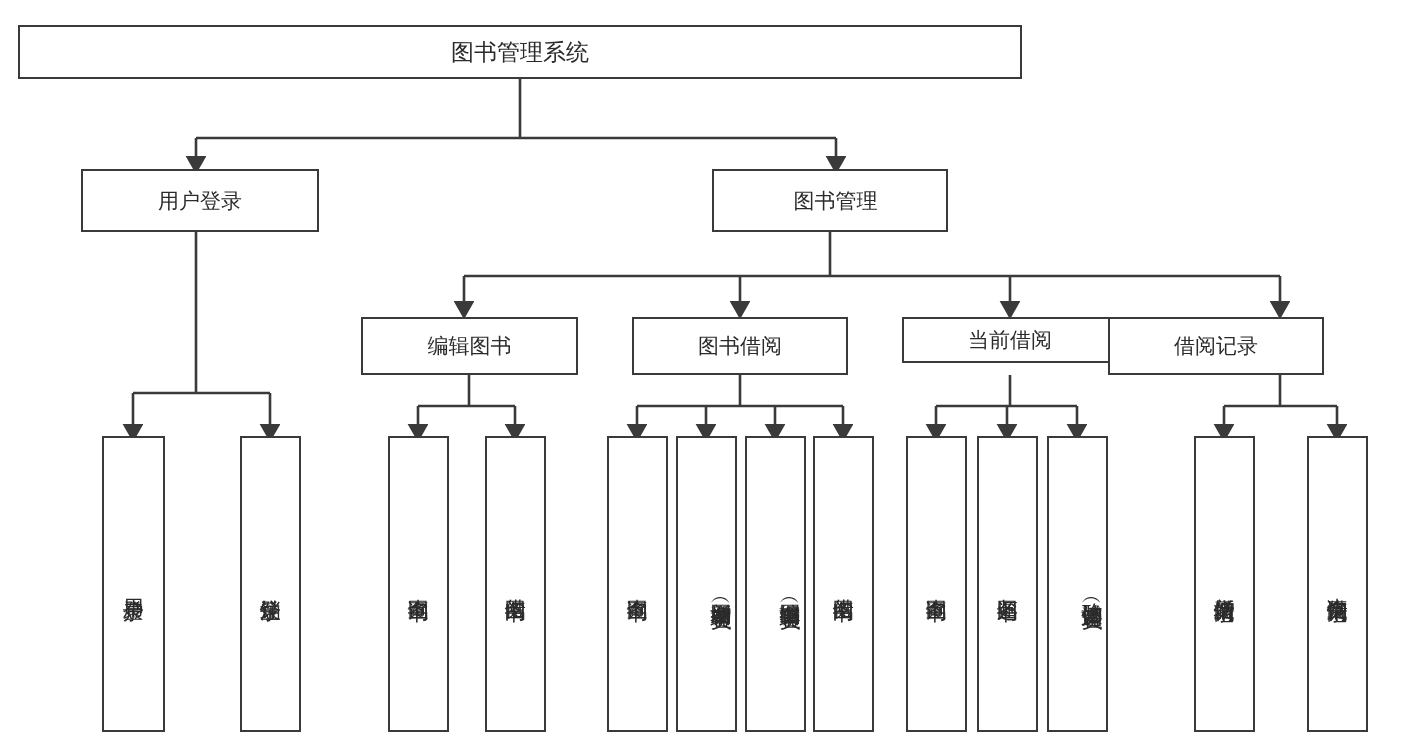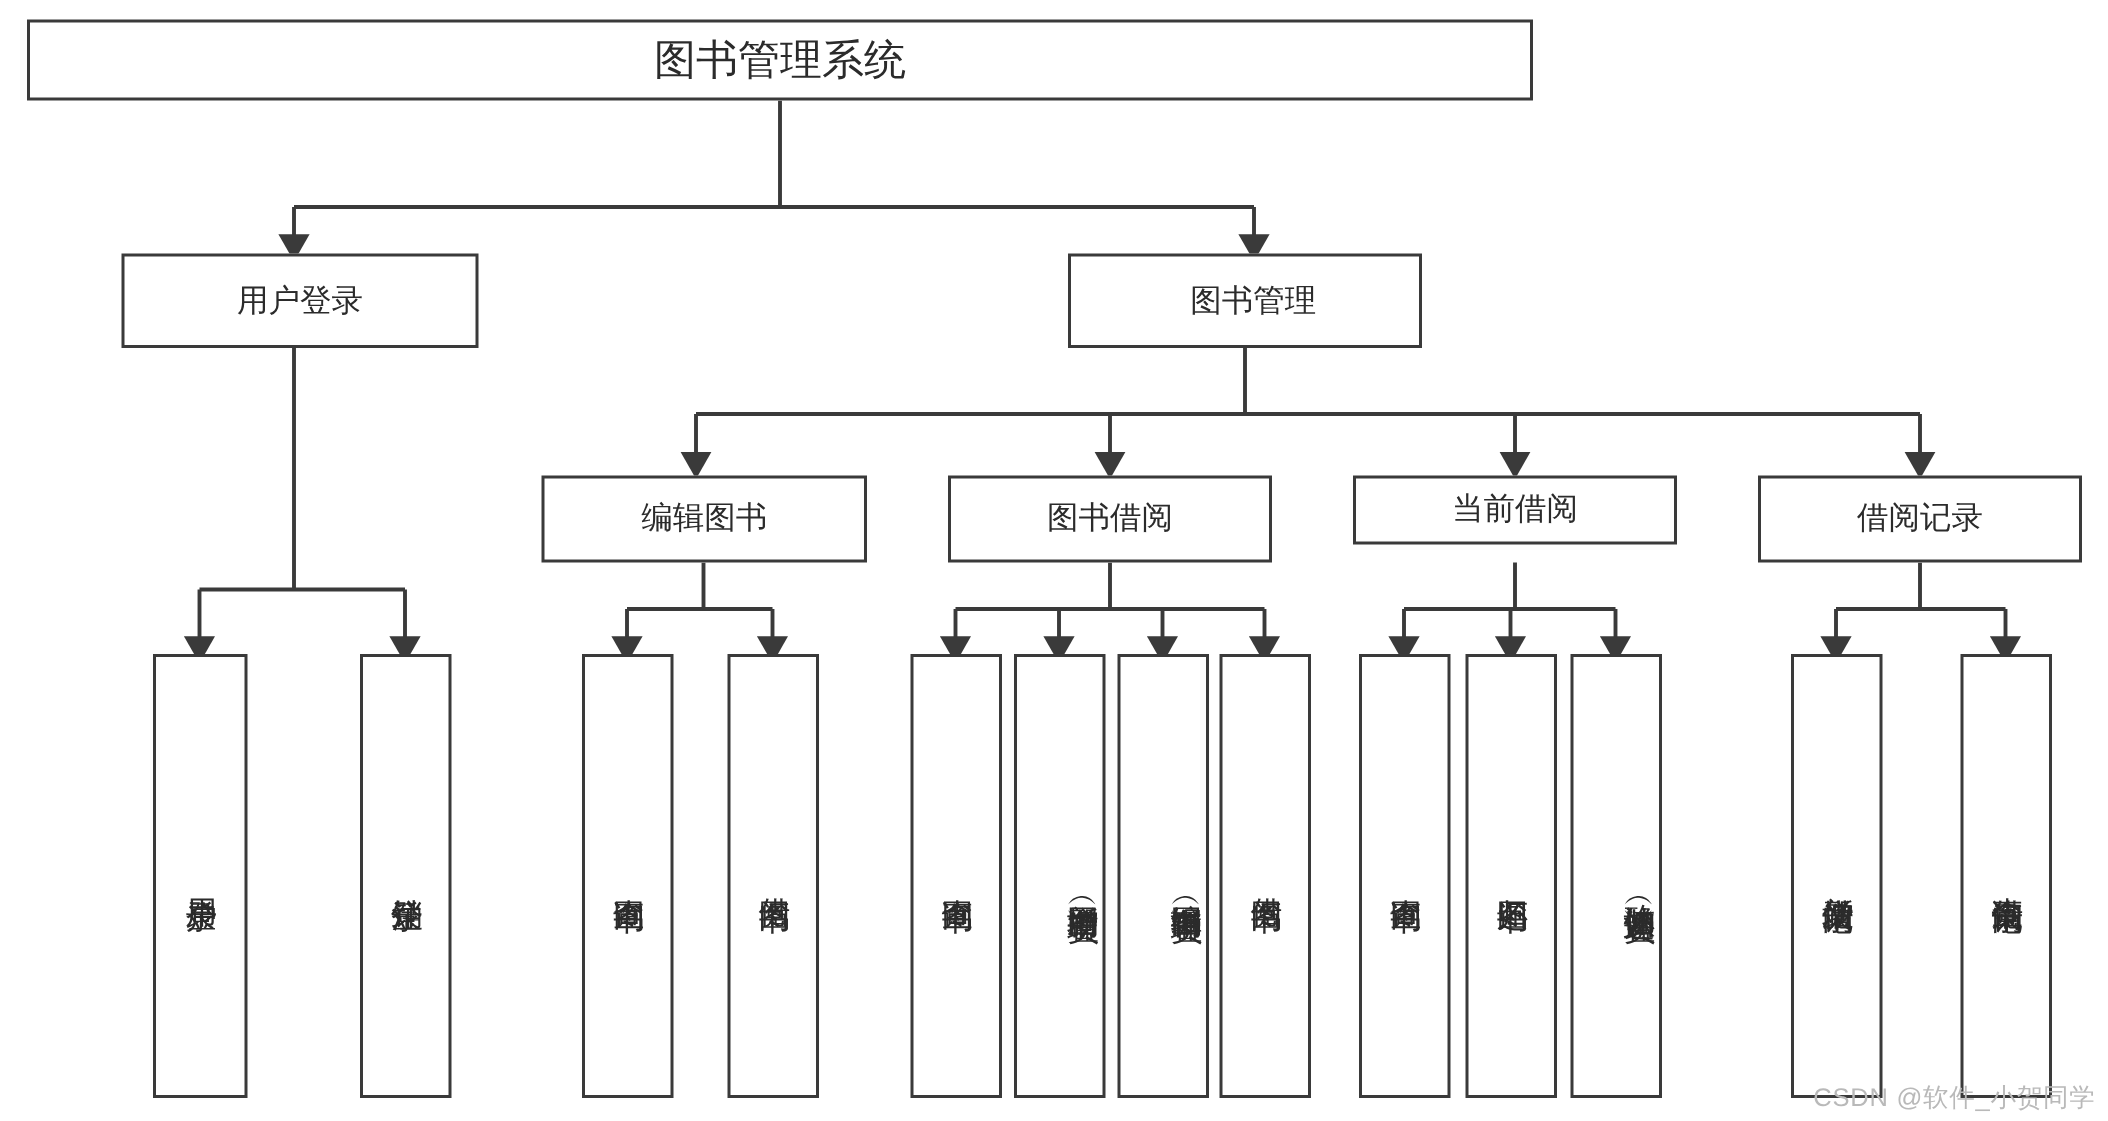--- a/index.html
+++ b/index.html
@@ -5,21 +5,21 @@
   html,body{margin:0;padding:0;background:#ffffff;}
   body{width:1405px;height:747px;position:relative;overflow:hidden;
        font-family:"Liberation Sans","DejaVu Sans",sans-serif;}
   #canvas{position:absolute;left:0;top:0;width:1405px;height:747px;}
   svg.lines{position:absolute;left:0;top:0;width:1405px;height:747px;pointer-events:none;}
 
   .node{position:absolute;box-sizing:border-box;background:#ffffff;
         border:2px solid #3a3a3a;display:flex;align-items:center;justify-content:center;
         color:#2b2b2b;}
   .node.h{font-size:21px;line-height:1.1;white-space:nowrap;}
-  .node.root{font-size:28px;}
+  .node.root{font-size:23px;margin-top:12px;}
 
   
   .leaf{position:absolute;box-sizing:border-box;background:#ffffff;
         border:2px solid #3a3a3a;overflow:hidden;}
   .leaf .vtext{
       position:absolute;left:0;right:0;
       writing-mode:vertical-rl;
       text-orientation:upright;
       font-size:21px;line-height:1.32;letter-spacing:1px;
       color:#2b2b2b;
@@ -100,21 +100,21 @@
 
   <div class="node h" style="left:361px;top:317px;width:217px;height:58px;">
     <span>编辑图书</span>
   </div>
   <div class="node h" style="left:632px;top:317px;width:216px;height:58px;">
     <span>图书借阅</span>
   </div>
   <div class="node h" style="left:902px;top:317px;width:216px;height:46px;">
     <span>当前借阅</span>
   </div>
-  <div class="node h" style="left:1172px;top:317px;width:216px;height:58px;">
+  <div class="node h" style="left:1108px;top:317px;width:216px;height:58px;">
     <span>借阅记录</span>
   </div>
 
   <div class="leaf" style="left:102px;top:436px;width:63px;height:296px;">
     <span class="vtext">用户登录</span>
   </div>
   <div class="leaf" style="left:240px;top:436px;width:61px;height:296px;">
     <span class="vtext">注销登录</span>
   </div>
 
@@ -148,15 +148,14 @@
     <span class="vtext">确认归还（管理员）</span>
   </div>
 
   <div class="leaf" style="left:1194px;top:436px;width:61px;height:296px;">
     <span class="vtext">新增借阅记录</span>
   </div>
   <div class="leaf" style="left:1307px;top:436px;width:61px;height:296px;">
     <span class="vtext">查询借阅记录</span>
   </div>
 
-  <div class="watermark">CSDN @软件_小贺同学</div>
 
 </div>
 
 </body></html>

